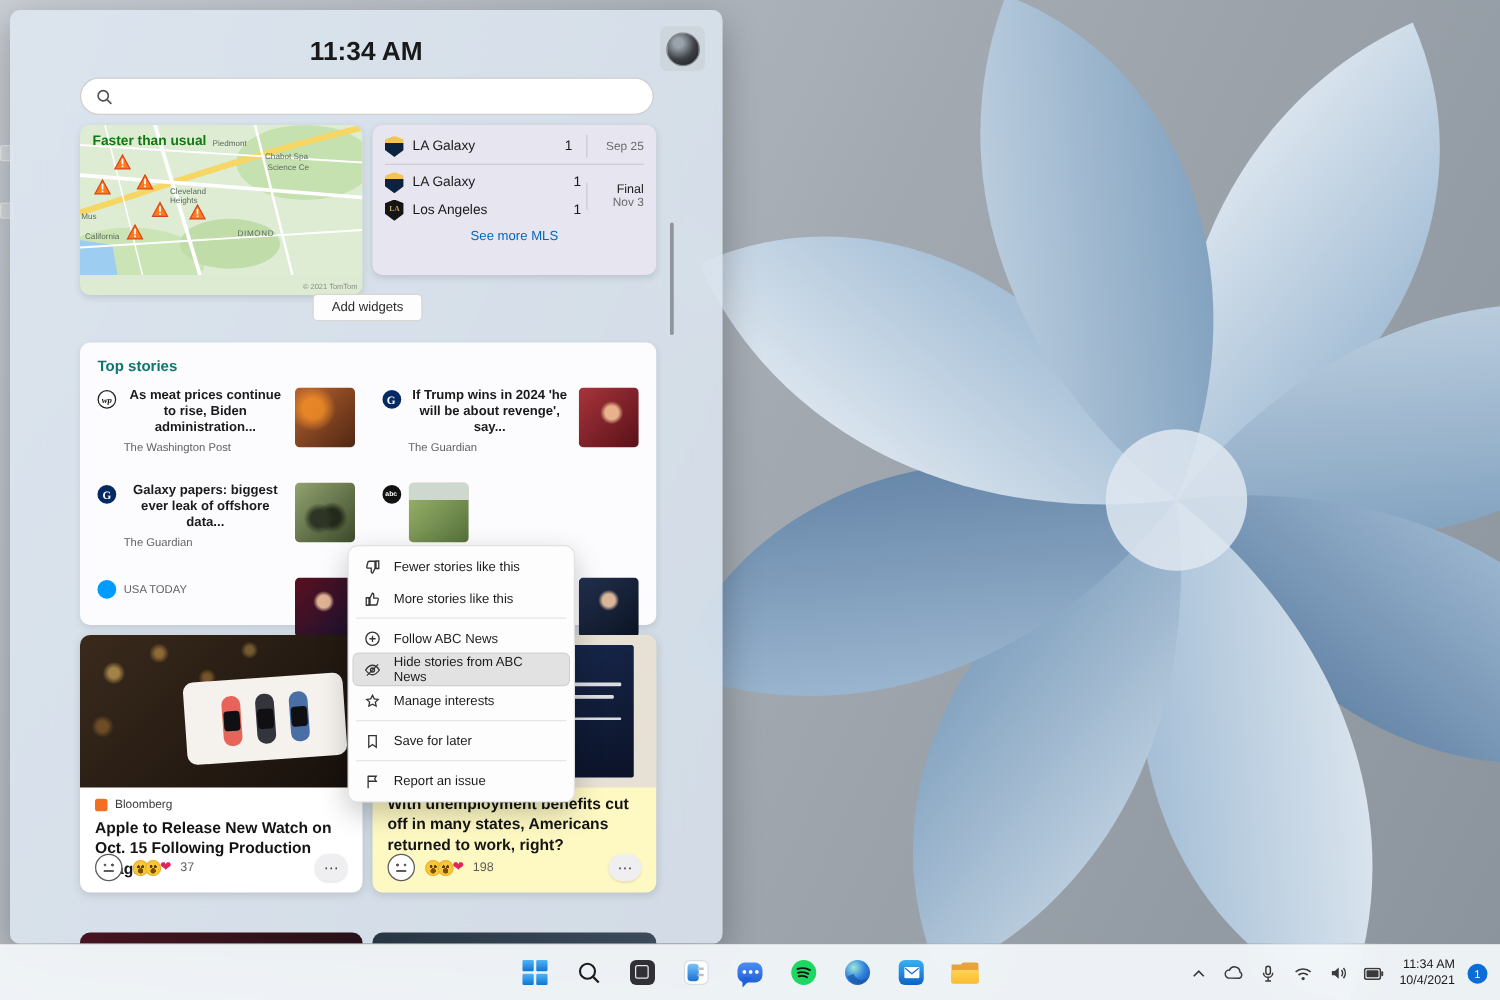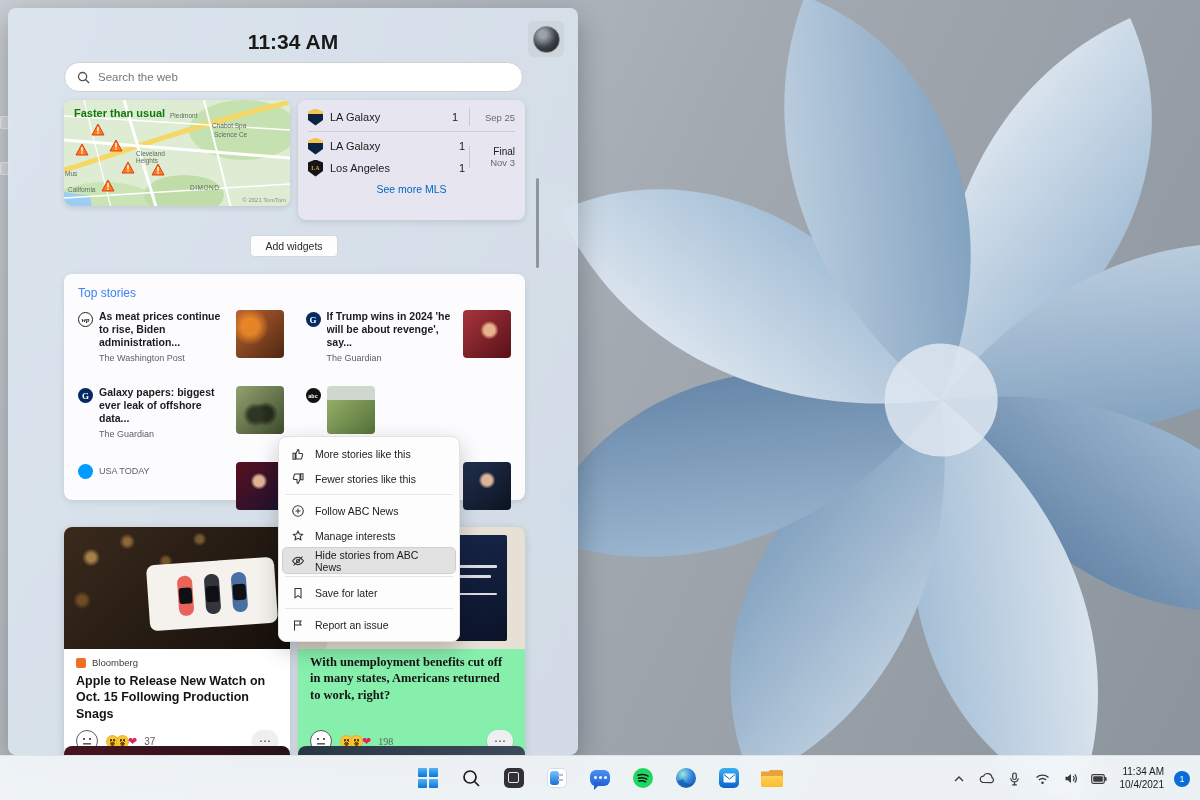--- a/index.html
+++ b/index.html
@@ -15,21 +15,21 @@
            box-shadow:0 10px 30px rgba(0,0,0,0.28); overflow:hidden; }
   #clock { position:absolute; top:22px; left:0; width:100%; text-align:center; font-size:21px; font-weight:700; color:#191919; }
   #avatar-btn { position:absolute; top:13px; right:14px; width:36px; height:36px; border-radius:6px; background:#cdd5dd; display:flex; align-items:center; justify-content:center; cursor:pointer; }
   #avatar { width:27px; height:27px; border-radius:50%; background:radial-gradient(circle at 35% 30%,#9aa3ab 15%,#3c3f44 55%,#17181a); border:1px solid #7d848b; }
 
   #searchbar { position:absolute; left:56px; top:54px; width:459px; height:30px; background:#fff; border:1px solid #cfcfcf; border-radius:16px; display:flex; align-items:center; padding:0 12px; gap:8px; }
   #searchbar input { border:none; outline:none; flex:1; font-size:11.5px; color:#444; background:transparent; }
   #searchbar input::placeholder { color:#767676; }
 
   
-  #traffic { position:absolute; left:56px; top:92px; width:226px; height:106px; border-radius:8px; overflow:hidden; background:#dcebd2; box-shadow:0 2px 6px rgba(0,0,0,.12); }
+  #traffic { position:absolute; left:56px; top:92px; width:226px; height:136px; border-radius:8px; overflow:hidden; background:#dcebd2; box-shadow:0 2px 6px rgba(0,0,0,.12); }
   #traffic-status { position:absolute; left:10px; top:7px; font-size:11px; font-weight:700; color:#0e7a0e; z-index:3; }
   .maplabel { position:absolute; font-size:6.5px; color:#5e6b5e; z-index:2; line-height:1.15; }
   #ml0{ left:106px; top:12px; } #ml1{ left:148px; top:22px; } #ml2{ left:150px; top:31px; }
   #ml3{ left:72px; top:50px; width:36px; } #ml4{ left:126px; top:84px; letter-spacing:.5px; }
   #ml5{ left:1px; top:70px; } #ml6{ left:4px; top:86px; }
   #map-attr { position:absolute; right:4px; bottom:3px; font-size:6px; color:#8a8a8a; z-index:2; }
 
   
   #sports { position:absolute; left:290px; top:92px; width:227px; height:120px; border-radius:8px; background:#e6e5f0; box-shadow:0 2px 6px rgba(0,0,0,.12); padding:6px 10px 4px; display:flex; flex-direction:column; }
   .sp-row { display:flex; align-items:center; gap:7px; height:22px; }
@@ -46,50 +46,50 @@
   .shield.galaxy { background:linear-gradient(180deg,#f4c64f 0 30%,#0c2340 30%); }
   .shield.lafc { background:#151515; color:#c6a45c; font-size:6px; font-weight:700; display:flex; align-items:center; justify-content:center; font-family:"Liberation Serif",serif; }
   #see-more-mls { text-align:center; font-size:10.5px; color:#0067c0; margin-top:4px; cursor:pointer; }
 
   #panel-scrollbar { position:absolute; left:528px; top:170px; width:3px; height:90px; border-radius:2px; background:#8f959b; }
 
   #add-widgets { position:absolute; left:242px; top:227px; width:88px; height:22px; background:#fdfdfd; border:1px solid #d6d6d6; border-radius:4px; font-size:10.5px; color:#2b2b2b; display:flex; align-items:center; justify-content:center; cursor:pointer; }
 
   
   #top-stories { position:absolute; left:56px; top:266px; width:461px; height:226px; background:#fcfbfe; border-radius:8px; box-shadow:0 2px 6px rgba(0,0,0,.10); padding:12px 14px; }
-  #ts-title { font-size:12px; font-weight:400; color:#3b82f6; margin-bottom:10px; }
+  #ts-title { font-size:12px; font-weight:700; color:#0f766e; margin-bottom:10px; }
   #ts-grid { display:grid; grid-template-columns:1fr 1fr; column-gap:22px; row-gap:10px;gap:22px; }
   .ts-item { display:flex; gap:6px; height:54px; }
   .src-ic { width:15px; height:15px; border-radius:50%; flex:0 0 auto; margin-top:2px; display:flex; align-items:center; justify-content:center; font-weight:700; }
   .src-wp { background:#fff; border:1px solid #222; color:#111; font-size:7px; font-family:"Liberation Serif",serif; font-style:italic; }
   .src-guardian { background:#052962; color:#fff; font-size:9px; font-family:"Liberation Serif",serif; }
   .src-abc { background:#111; color:#fff; font-size:5.5px; }
   .src-usat { background:#009bff; }
   .ts-text { flex:1; min-width:0; }
-  .ts-head { font-size:10.5px; font-weight:700; color:#1b1b1b; line-height:1.22; height:39px; overflow:hidden; }
+  .ts-head { font-size:10.5px; font-weight:700; color:#1b1b1b; line-height:1.22; height:39px; overflow:hidden;text-align:center; }
   .ts-src { font-size:9px; color:#616161; margin-top:4px; }
   .ts-thumb { width:48px; height:48px; border-radius:4px; flex:0 0 auto; }
   .th0 { background:radial-gradient(circle at 30% 35%,rgba(255,150,40,.75) 0 18%,transparent 40%),linear-gradient(135deg,#b8622f,#4f2713); }
   .th1 { background:radial-gradient(circle at 55% 42%,#e7b28c 0 14%,transparent 24%),linear-gradient(135deg,#a8343c,#581117); }
   .th2 { background:radial-gradient(circle at 40% 60%,#2e3524 0 16%,transparent 30%),radial-gradient(circle at 62% 58%,#23291b 0 16%,transparent 30%),linear-gradient(135deg,#93a26f,#3c4a2c); }
   .th3 { background:linear-gradient(180deg,#cfd8cf 0 30%,transparent 30%),linear-gradient(135deg,#9fb86e,#54713a); }
   .th4 { background:radial-gradient(circle at 48% 40%,#e0b394 0 13%,transparent 22%),linear-gradient(135deg,#5a1020,#191330); }
   .th5 { background:radial-gradient(circle at 50% 38%,#d9b69a 0 13%,transparent 22%),linear-gradient(135deg,#23314f,#0b1322); }
 
   
   #ctx-menu { position:absolute; left:270px; top:428px; width:182px; background:#fdfdfd; border:1px solid #e2e2e2; border-radius:8px; box-shadow:0 8px 22px rgba(0,0,0,.22); padding:4px; z-index:10; }
   .mi { display:flex; align-items:center; gap:10px; height:25px; padding:0 8px; border-radius:4px; font-size:10.5px; color:#1b1b1b; cursor:pointer; }
   .mi.hl { background:#e2e2e2; outline:1px solid #cfcfcf; }
   .mi svg { flex:0 0 auto; }
   .mdiv { height:1px; background:#e6e6e6; margin:3px 2px; }
 
   
-  .news-card { position:absolute; top:519px; height:234px; border-radius:8px; overflow:hidden; box-shadow:0 2px 8px rgba(0,0,0,.14); }
+  .news-card { position:absolute; top:500px; height:206px; border-radius:8px; overflow:hidden; box-shadow:0 2px 8px rgba(0,0,0,.14); }
   #card-left { left:56px; width:226px; background:#ffffff; }
-  #card-right { left:290px; width:227px; background:#86efac;font-family:Liberation Serif, serif; }
+  #card-right { left:290px; width:227px; background:#fef9c3; }
   #card-left .img { height:122px; position:relative;
      background:radial-gradient(circle at 12% 25%,rgba(255,205,110,.55) 0 4px,transparent 9px),
        radial-gradient(circle at 28% 12%,rgba(255,190,90,.45) 0 3px,transparent 8px),
        radial-gradient(circle at 45% 28%,rgba(255,180,80,.35) 0 3px,transparent 7px),
        radial-gradient(circle at 8% 60%,rgba(255,170,70,.3) 0 4px,transparent 9px),
        radial-gradient(circle at 60% 10%,rgba(255,200,100,.35) 0 3px,transparent 7px),
        linear-gradient(135deg,#3a2a1c,#150f0b); }
   #watch-tray { position:absolute; right:14px; top:34px; width:128px; height:66px; background:#f5f2ee; border-radius:8px; transform:rotate(-4deg); display:flex; align-items:center; justify-content:center; gap:12px; }
   .watch { width:15px; height:40px; border-radius:7px; position:relative; }
   .watch::after { content:""; position:absolute; left:1px; right:1px; top:12px; height:16px; border-radius:3px; background:#101014; }
@@ -187,21 +187,20 @@
 
   <div id="avatar-btn">
     <div id="avatar"></div>
   </div>
 
   <div id="searchbar">
     <svg width="13" height="13" viewBox="0 0 14 14">
         <circle cx="6" cy="6" r="4.4" fill="none" stroke="#505050" stroke-width="1.4"></circle>
         <path d="M9.4 9.4 L13 13" stroke="#505050" stroke-width="1.4"></path>
       </svg>
-    <input type="text" placeholder="Search the web" style="">
   </div>
 
   <div id="traffic">
     <svg width="226" height="120" viewBox="0 0 226 120">
       <rect width="226" height="120" fill="#ddecd3"></rect>
       <ellipse cx="180" cy="30" rx="55" ry="30" fill="#c6e1b0"></ellipse>
       <ellipse cx="40" cy="110" rx="60" ry="28" fill="#cbe4b6"></ellipse>
       <ellipse cx="120" cy="95" rx="40" ry="20" fill="#c0dca9"></ellipse>
       <polygon points="0,92 26,96 30,120 0,120" fill="#9ecdf2"></polygon>
       <path d="M0 70 C 60 52, 120 28, 226 2" stroke="#f6d765" stroke-width="5" fill="none"></path>
@@ -379,53 +378,53 @@
       <span class="more-btn">⋯</span>
     </div>
   </div>
 
   <div class="next-strip" id="strip-l"></div>
   <div class="next-strip" id="strip-r"></div>
 
   <div id="ctx-menu">
     <div class="mi">
       <svg width="14" height="14" viewBox="0 0 14 14">
-          <path d="M2 6.2h2.2v6H2zM5 12h4.6c.6 0 1-.3 1.1-.8l.9-3.6c.1-.6-.3-1.1-.9-1.1H8V3.7c0-.6-.5-1.1-1.1-1.1L5 6.4z" fill="none" stroke="#333" stroke-width="1.05"></path>
-        </svg>
-      <span>More stories like this</span>
-    </div>
-    <div class="mi">
-      <svg width="14" height="14" viewBox="0 0 14 14">
           <g transform="rotate(180 7 7)">
             <path d="M2 6.2h2.2v6H2zM5 12h4.6c.6 0 1-.3 1.1-.8l.9-3.6c.1-.6-.3-1.1-.9-1.1H8V3.7c0-.6-.5-1.1-1.1-1.1L5 6.4z" fill="none" stroke="#333" stroke-width="1.05"></path>
           </g>
         </svg>
       <span>Fewer stories like this</span>
     </div>
+    <div class="mi">
+      <svg width="14" height="14" viewBox="0 0 14 14">
+          <path d="M2 6.2h2.2v6H2zM5 12h4.6c.6 0 1-.3 1.1-.8l.9-3.6c.1-.6-.3-1.1-.9-1.1H8V3.7c0-.6-.5-1.1-1.1-1.1L5 6.4z" fill="none" stroke="#333" stroke-width="1.05"></path>
+        </svg>
+      <span>More stories like this</span>
+    </div>
     <div class="mdiv"></div>
     <div class="mi">
       <svg width="14" height="14" viewBox="0 0 14 14">
           <circle cx="7" cy="7" r="5.3" fill="none" stroke="#333" stroke-width="1.05"></circle>
           <path d="M7 4.5v5M4.5 7h5" stroke="#333" stroke-width="1.05"></path>
         </svg>
       <span>Follow ABC News</span>
-    </div>
-    <div class="mi">
-      <svg width="14" height="14" viewBox="0 0 14 14">
-          <path d="M7 2.2l1.4 2.9 3.2.4-2.3 2.2.6 3.1L7 9.3l-2.9 1.5.6-3.1L2.4 5.5l3.2-.4z" fill="none" stroke="#333" stroke-width="1.05"></path>
-        </svg>
-      <span>Manage interests</span>
     </div>
     <div class="mi hl">
       <svg width="14" height="14" viewBox="0 0 14 14">
           <path d="M1.5 7C3.3 4.4 5 3.2 7 3.2S10.7 4.4 12.5 7C10.7 9.6 9 10.8 7 10.8S3.3 9.6 1.5 7z" fill="none" stroke="#333" stroke-width="1.05"></path>
           <circle cx="7" cy="7" r="1.6" fill="none" stroke="#333" stroke-width="1.05"></circle>
           <path d="M2.5 11.5 11.5 2.5" stroke="#333" stroke-width="1.05"></path>
         </svg>
       <span>Hide stories from ABC News</span>
+    </div>
+    <div class="mi">
+      <svg width="14" height="14" viewBox="0 0 14 14">
+          <path d="M7 2.2l1.4 2.9 3.2.4-2.3 2.2.6 3.1L7 9.3l-2.9 1.5.6-3.1L2.4 5.5l3.2-.4z" fill="none" stroke="#333" stroke-width="1.05"></path>
+        </svg>
+      <span>Manage interests</span>
     </div>
     <div class="mdiv"></div>
     <div class="mi">
       <svg width="14" height="14" viewBox="0 0 14 14">
           <path d="M4 2.5h6v9.3L7 9.6l-3 2.2z" fill="none" stroke="#333" stroke-width="1.05"></path>
         </svg>
       <span>Save for later</span>
     </div>
     <div class="mdiv"></div>
     <div class="mi">

